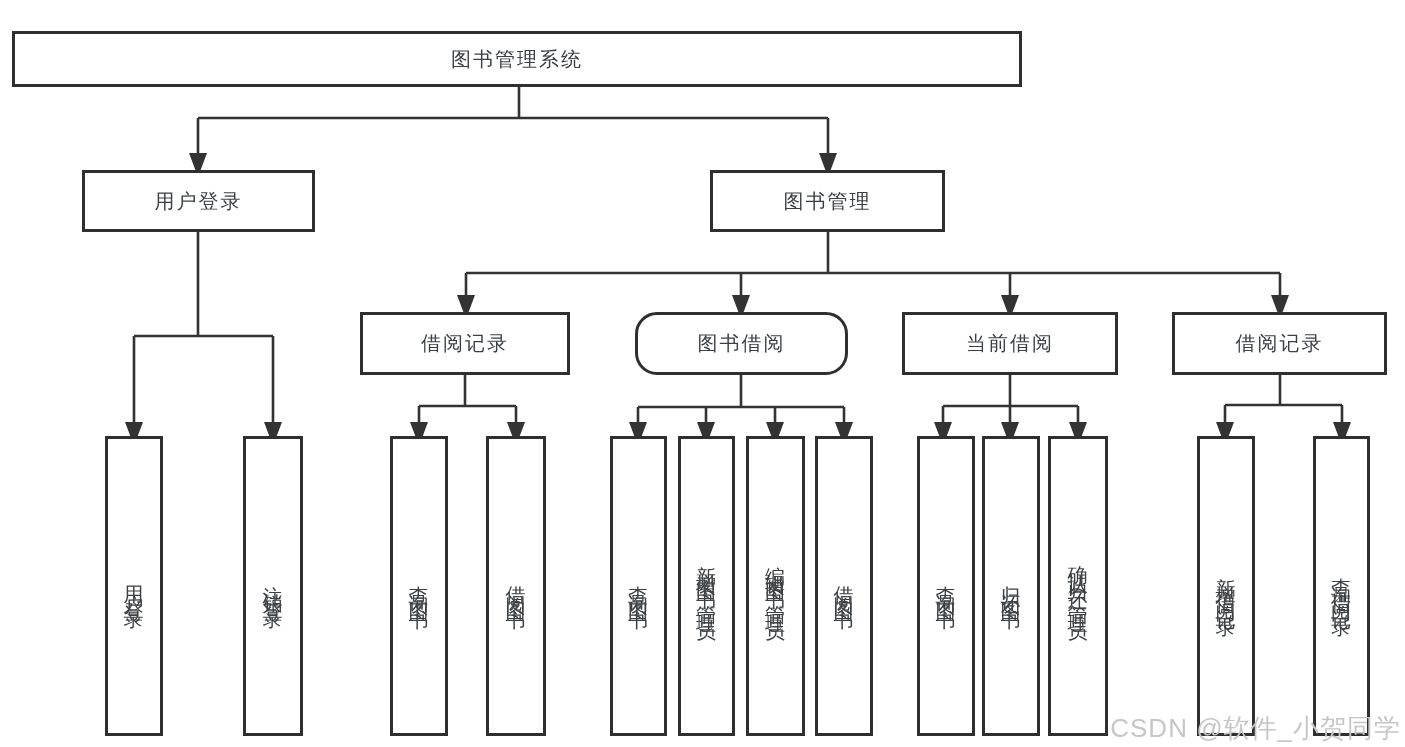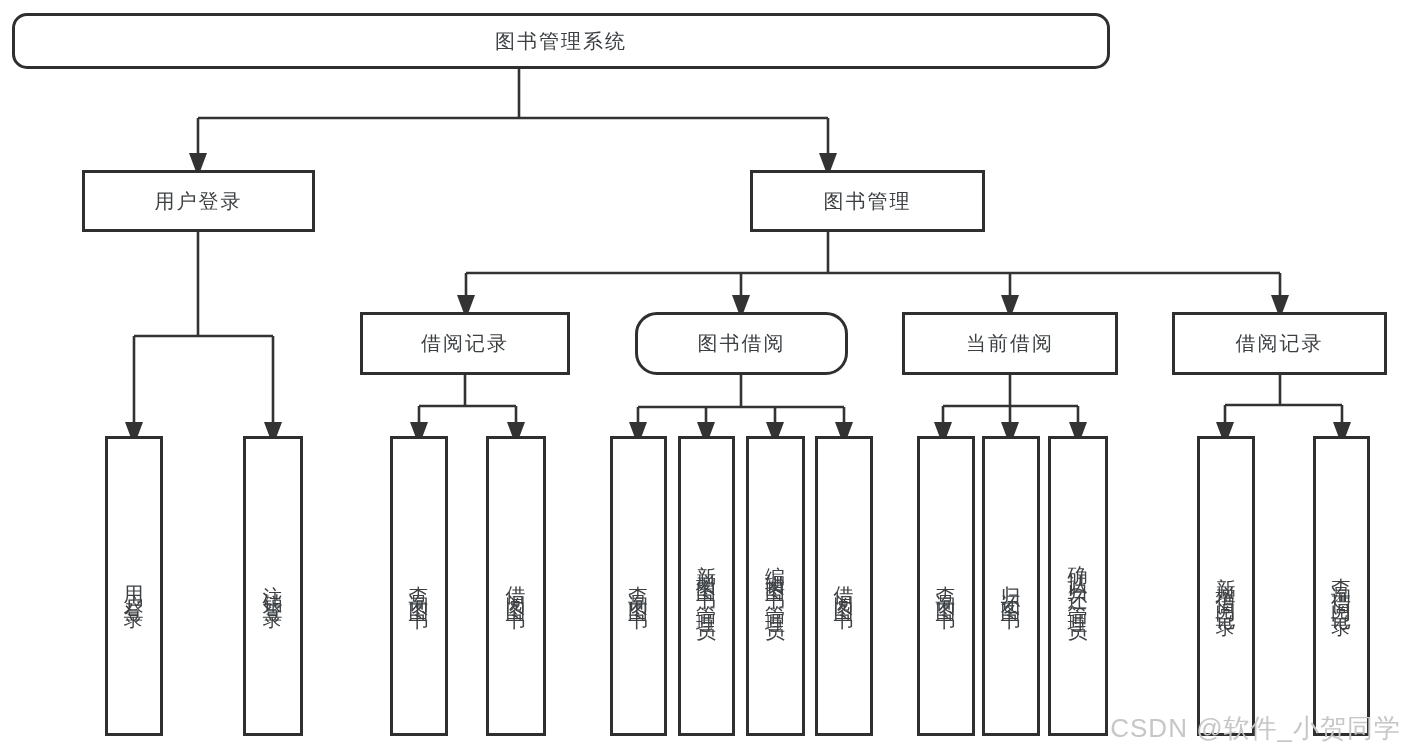--- a/index.html
+++ b/index.html
@@ -79,28 +79,28 @@
       <polygon points="775,446 766,422 784,422"></polygon>
       <polygon points="844,446 835,422 853,422"></polygon>
       <polygon points="943,446 934,422 952,422"></polygon>
       <polygon points="1010,446 1001,422 1019,422"></polygon>
       <polygon points="1078,446 1069,422 1087,422"></polygon>
       <polygon points="1225,446 1216,422 1234,422"></polygon>
       <polygon points="1342,446 1333,422 1351,422"></polygon>
     </g>
   </svg>
 
-  <div class="node hbox" style="left:12px;top:13px;width:1098px;height:56px;border-radius:15px;">
+  <div class="node hbox" style="left:12px;top:31px;width:1010px;height:56px;">
     <span>图书管理系统</span>
   </div>
 
   <div class="node hbox" style="left:82px;top:170px;width:233px;height:62px;">
     <span>用户登录</span>
   </div>
-  <div class="node hbox" style="left:750px;top:170px;width:235px;height:62px;">
+  <div class="node hbox" style="left:710px;top:170px;width:235px;height:62px;">
     <span>图书管理</span>
   </div>
 
   <div class="node hbox" style="left:360px;top:312px;width:210px;height:63px;">
     <span>借阅记录</span>
   </div>
   <div class="node hbox" style="left:635px;top:312px;width:213px;height:63px;border-radius:22px;">
     <span>图书借阅</span>
   </div>
   <div class="node hbox" style="left:902px;top:312px;width:216px;height:63px;">

